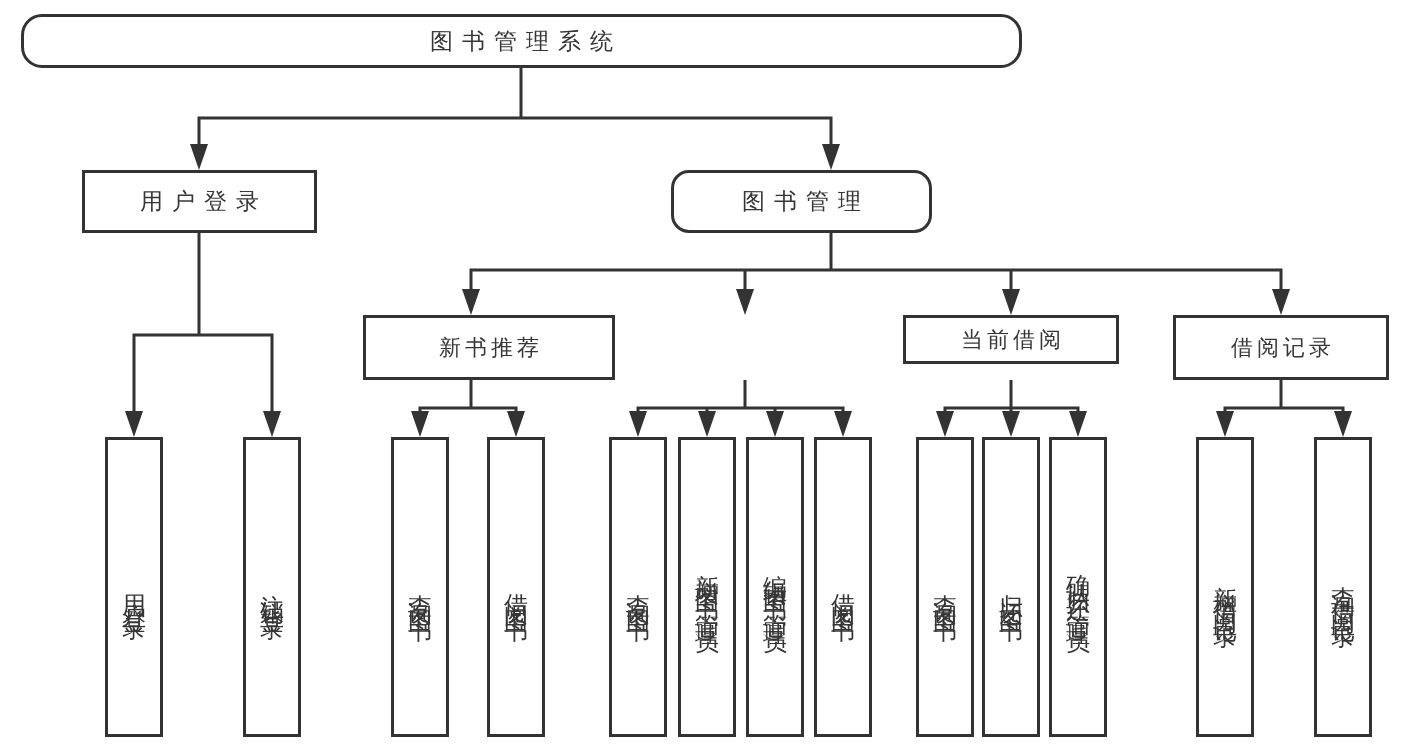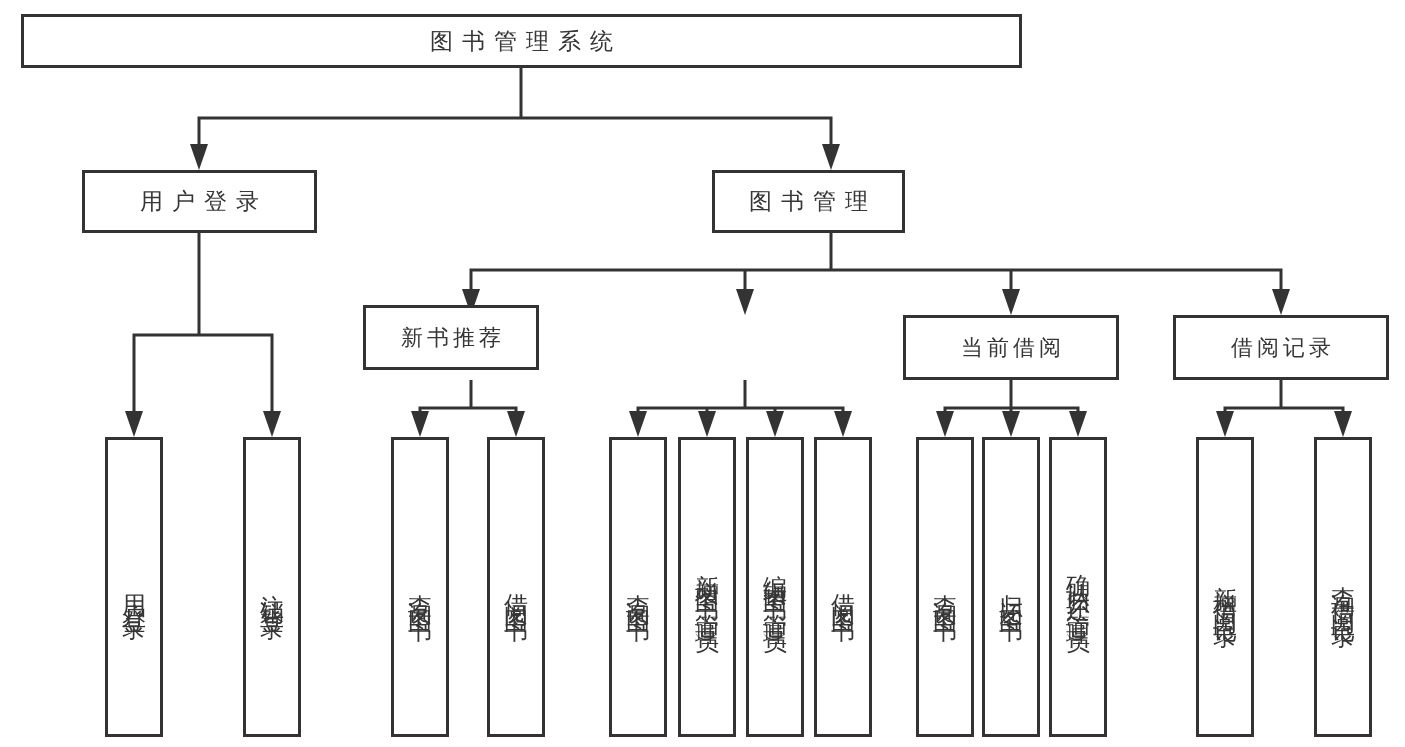--- a/index.html
+++ b/index.html
@@ -102,35 +102,35 @@
       <polygon points="766,411 784,411 775,437"></polygon>
       <polygon points="834,411 852,411 843,437"></polygon>
       <polygon points="936,411 954,411 945,437"></polygon>
       <polygon points="1002,411 1020,411 1011,437"></polygon>
       <polygon points="1069,411 1087,411 1078,437"></polygon>
       <polygon points="1216,411 1234,411 1225,437"></polygon>
       <polygon points="1334,411 1352,411 1343,437"></polygon>
     </g>
   </svg>
 
-  <div class="box hbox" style="left:21px; top:14px; width:1001px; height:54px;">
+  <div class="box hbox" style="left:21px; top:14px; width:1001px; height:54px;border-radius:21px;">
     <span>图书管理系统</span>
   </div>
 
   <div class="box hbox" style="left:82px; top:170px; width:235px; height:63px;">
     <span>用户登录</span>
   </div>
-  <div class="box hbox" style="left:712px; top:170px; width:193px; height:63px;">
+  <div class="box hbox" style="left:671px; top:170px; width:261px; height:63px;border-radius:18px;">
     <span>图书管理</span>
   </div>
 
-  <div class="box hbox l3" style="left:363px; top:305px; width:176px; height:65px;text-align:center;">
+  <div class="box hbox l3" style="left:363px; top:315px; width:252px; height:65px;text-align:center;">
     <span>新书推荐</span>
   </div>
-  <div class="box hbox l3" style="left:903px; top:315px; width:216px; height:65px;font-family:Liberation Serif, serif;">
+  <div class="box hbox l3" style="left:903px; top:315px; width:216px; height:49px;font-family:Liberation Serif, serif;">
     <span>当前借阅</span>
   </div>
   <div class="box hbox l3" style="left:1173px; top:315px; width:216px; height:65px;">
     <span>借阅记录</span>
   </div>
 
   <div class="box vbox" style="left:105px; top:437px; width:58px; height:300px;">
     <span>用户登录</span>
   </div>
   <div class="box vbox" style="left:243px; top:437px; width:58px; height:300px;">

